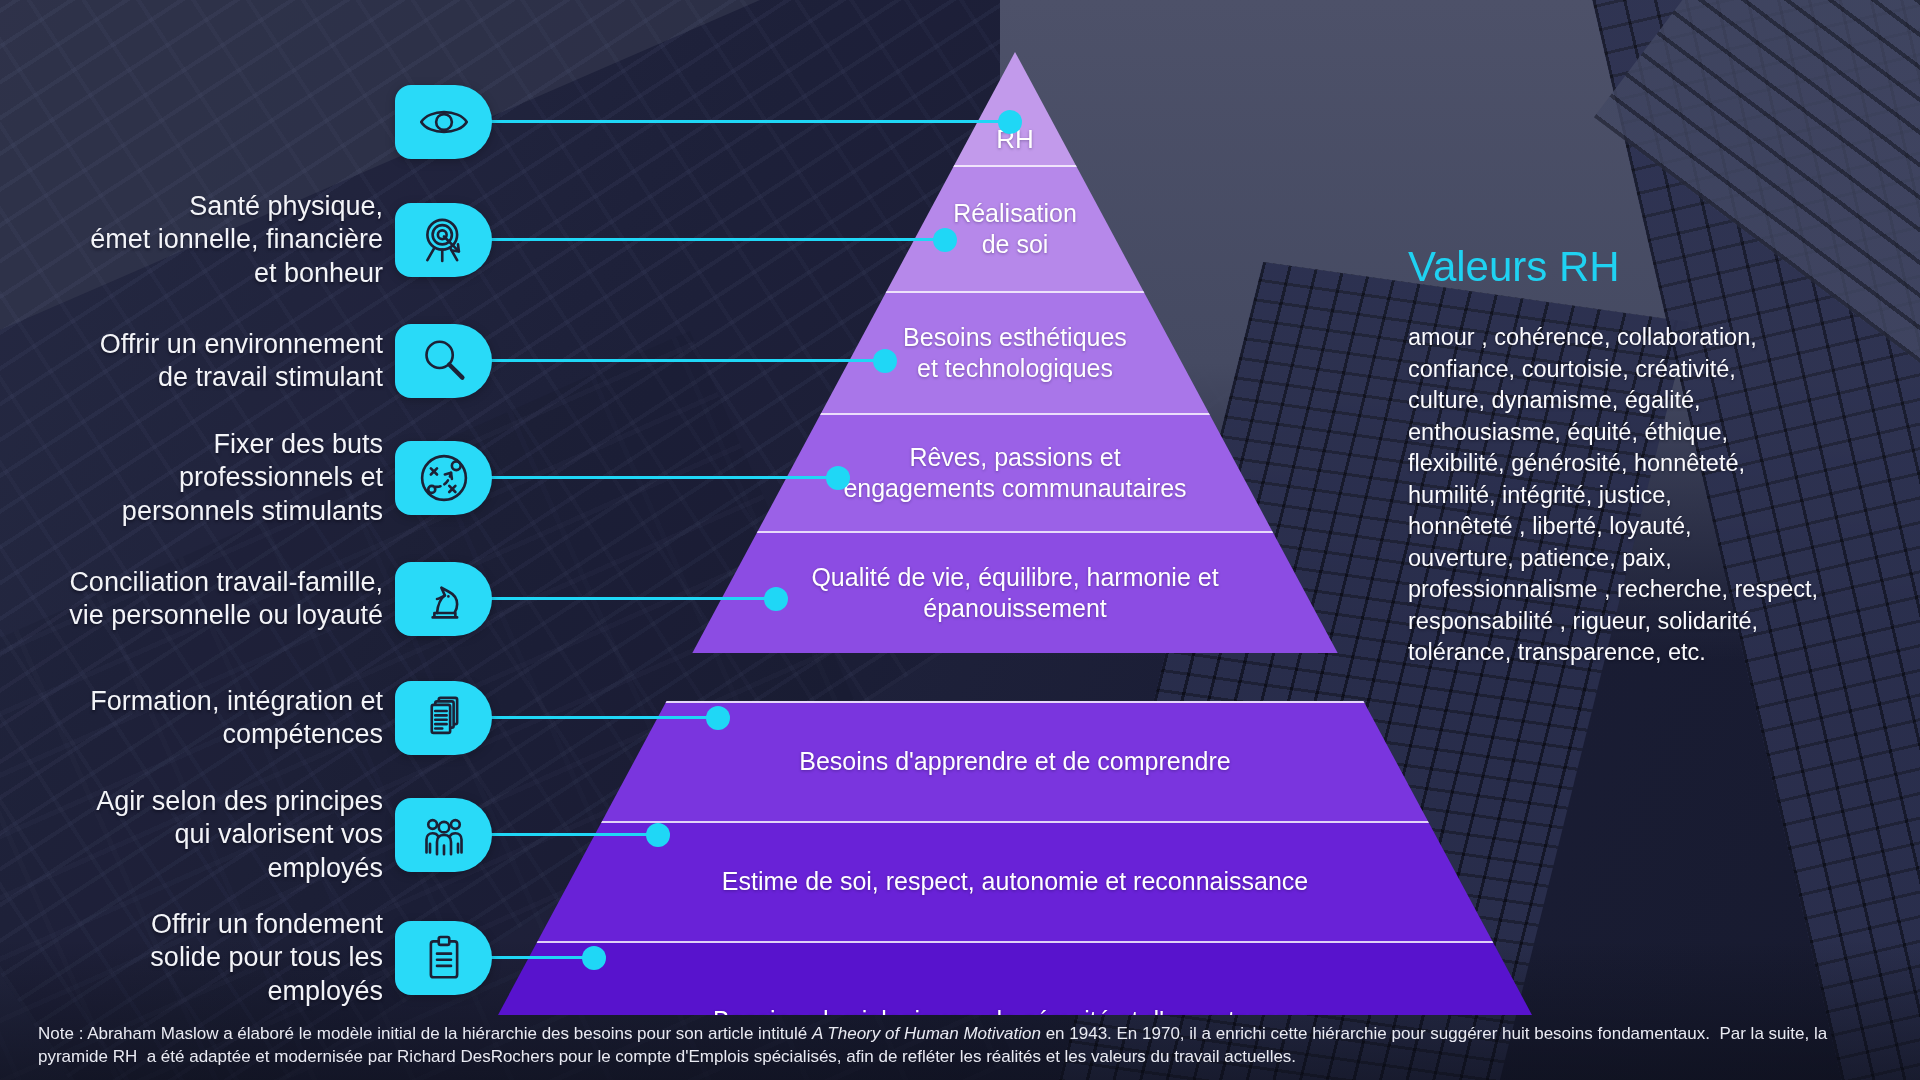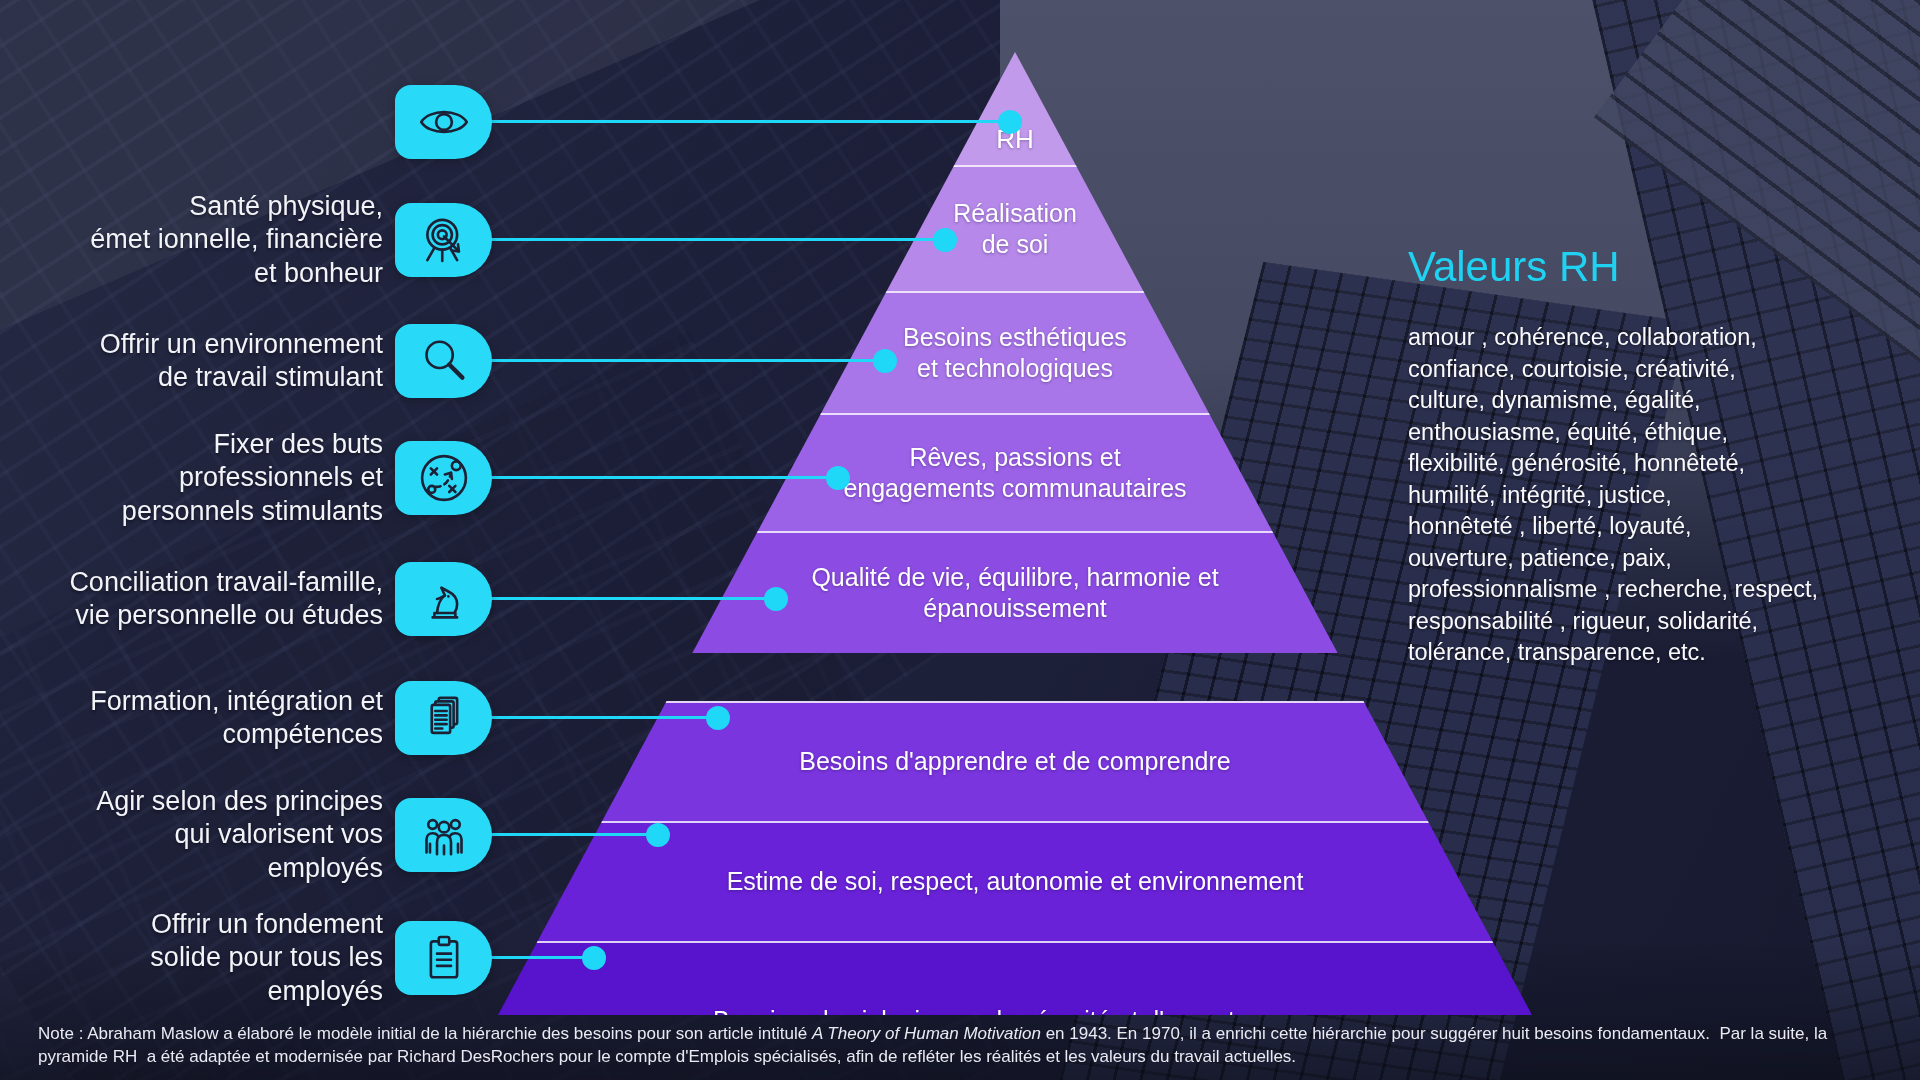--- a/index.html
+++ b/index.html
@@ -119,21 +119,21 @@
 engagements communautaires</span>
       </div>
     <div class="level lv5" style="background: rgb(140, 76, 227);">
         <span class="txt">Qualité de vie, équilibre, harmonie et
 épanouissement</span>
       </div>
     <div class="level lv6" style="background: rgb(122, 53, 222); margin-top: 48px;">
         <span class="txt">Besoins d'apprendre et de comprendre</span>
       </div>
     <div class="level lv7" style="background: rgb(105, 34, 215);">
-        <span class="txt">Estime de soi, respect, autonomie et environnement</span>
+        <span class="txt">Estime de soi, respect, autonomie et reconnaissance</span>
       </div>
     <div class="level lv8" style="background: rgb(88, 19, 205);">
         <span class="txt">Besoins physiologiques, de sécurité et d'appartenance</span>
       </div>
   </div>
 
   <div class="cline l1"></div>
   <div class="cline l2"></div>
   <div class="cline l3"></div>
   <div class="cline l4"></div>
@@ -152,21 +152,21 @@
 
   <div class="row-label" style="top:160px">Santé physique,
 émet ionnelle, financière
 et bonheur</div>
   <div class="row-label" style="top:281px">Offrir un environnement
 de travail stimulant</div>
   <div class="row-label" style="top:398px">Fixer des buts
 professionnels et
 personnels stimulants</div>
   <div class="row-label" style="top:519px">Conciliation travail-famille,
-vie personnelle ou études</div>
+vie personnelle ou loyauté</div>
   <div class="row-label" style="top:638px">Formation, intégration et
 compétences</div>
   <div class="row-label" style="top:755px">Agir selon des principes
 qui valorisent vos
 employés</div>
   <div class="row-label" style="top:878px">Offrir un fondement
 solide pour tous les
 employés</div>
 
   <div class="badge t1">

